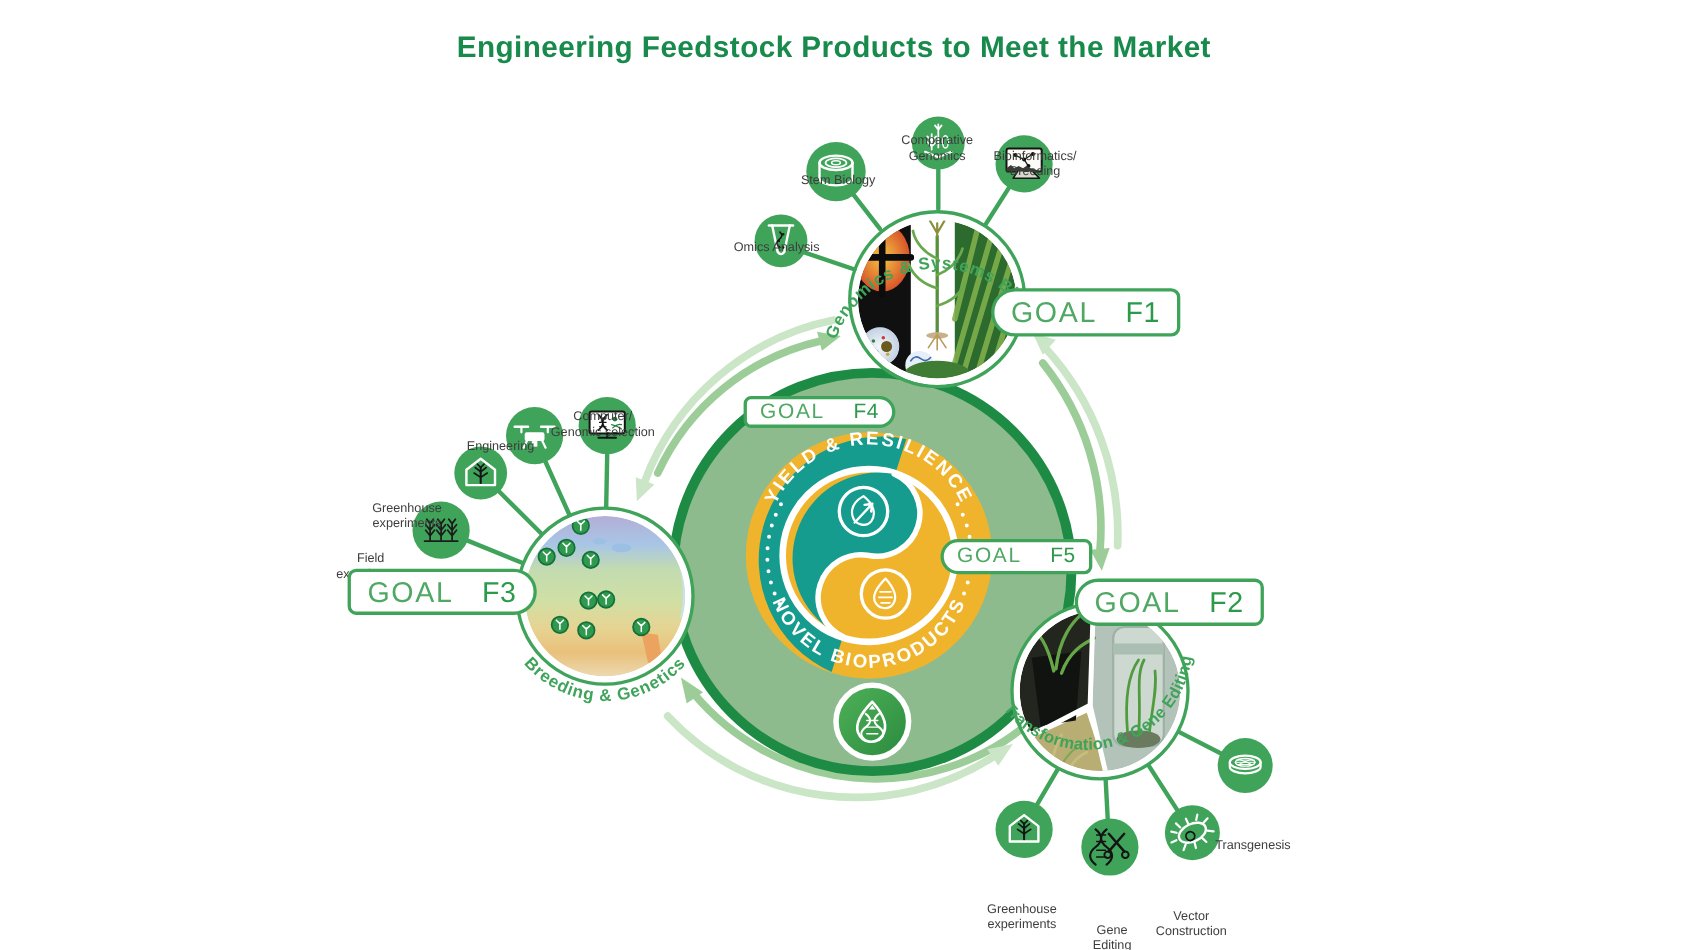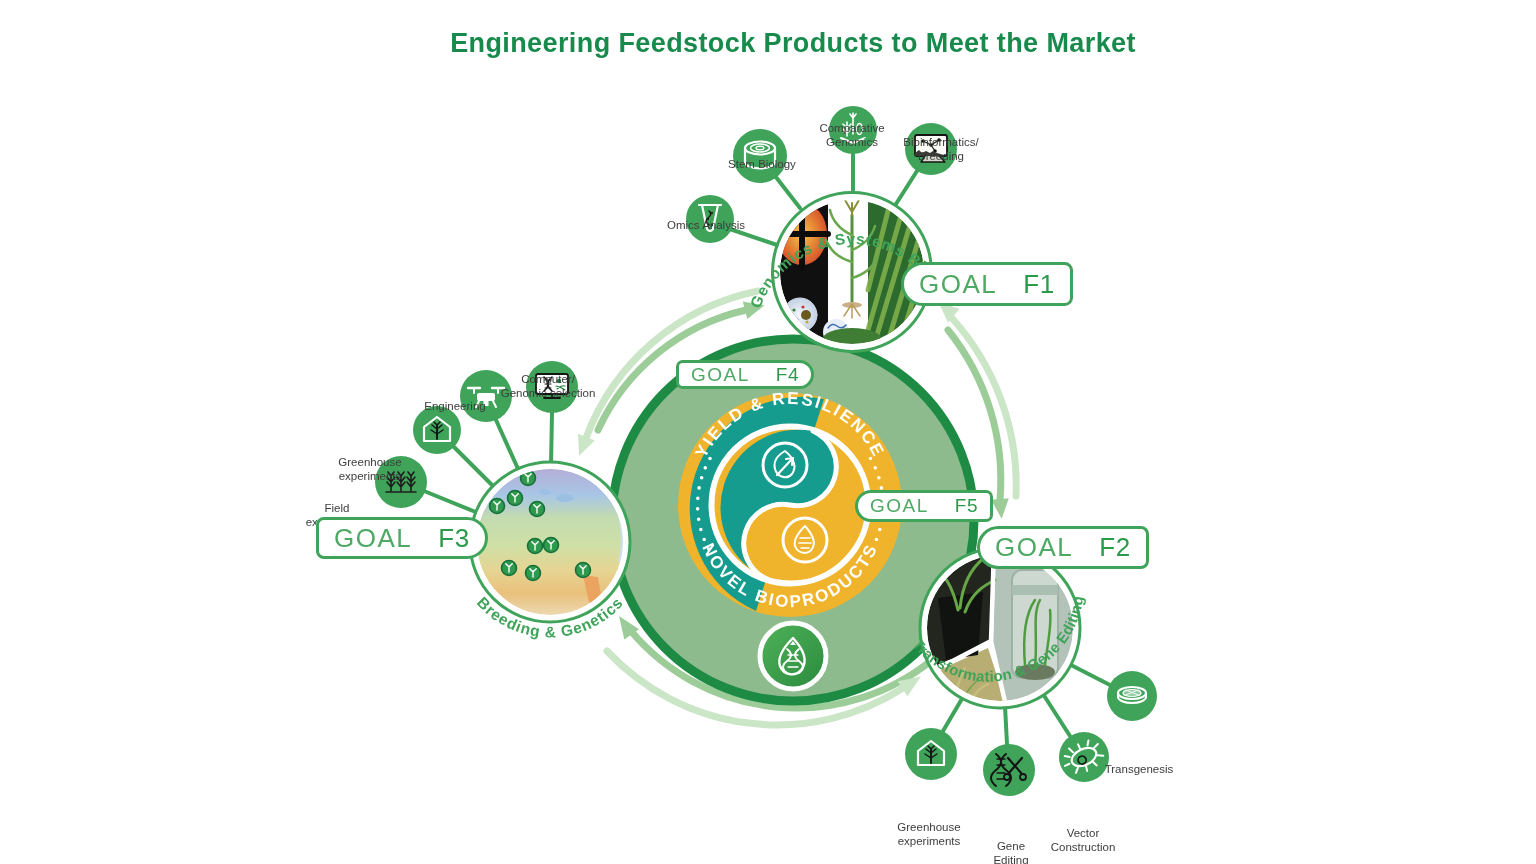--- a/index.html
+++ b/index.html
@@ -1,18 +1,18 @@
 <!DOCTYPE html>
 <html style="--accent-green: #3fa45a; --dark-green: #1e8b45; --sage: #8dbb8d; --teal: #169c8f; --gold: #f0b42c; --arrow-light: #cbe5c7; --arrow-mid: #9ccd98; --title-green: #178a4c; --label-gray: #3d3d3d;"><head>
 <meta charset="utf-8">
 <style>
   html,body{margin:0;padding:0;background:#ffffff;}
   .stage{position:relative;width:1536px;height:864px;background:#fff;overflow:hidden;
          font-family:"Liberation Sans",sans-serif;}
-  .title{position:absolute;left:793px;top:28px;transform:translateX(-50%);
+  .title{position:absolute;left:758px;top:28px;transform:translateX(-50%);
          font-size:27px;font-weight:700;color:var(--title-green,#178a4c);
          letter-spacing:.4px;white-space:nowrap;z-index:2;}
   svg.diagram{position:absolute;left:0;top:0;z-index:1;}
   svg .ln{stroke-linecap:round;stroke-linejoin:round;}
   .sat-label{position:absolute;z-index:3;font-size:11.5px;line-height:1.18;font-weight:500;
              color:var(--label-gray,#3d3d3d);text-align:center;white-space:pre-line;pointer-events:none;margin-top:42px;}
   .goal{position:absolute;display:flex;align-items:center;gap:26px;background:#fff;
         border:3px solid var(--accent-green,#3fa45a);z-index:4;padding:0 15px;box-sizing:border-box;}
   .goal .p{color:#4fa863;font-weight:500;letter-spacing:1.5px;}
   .goal .c{color:#2c9a4b;font-weight:400;letter-spacing:.5px;}

